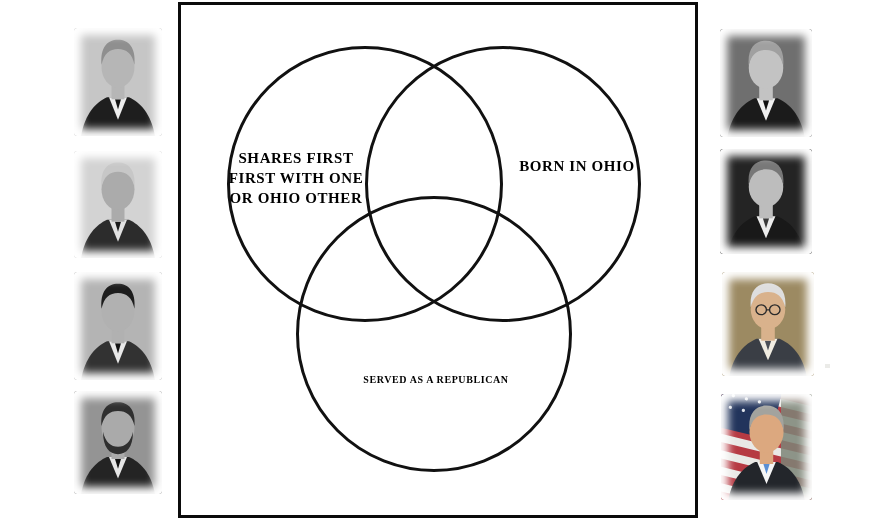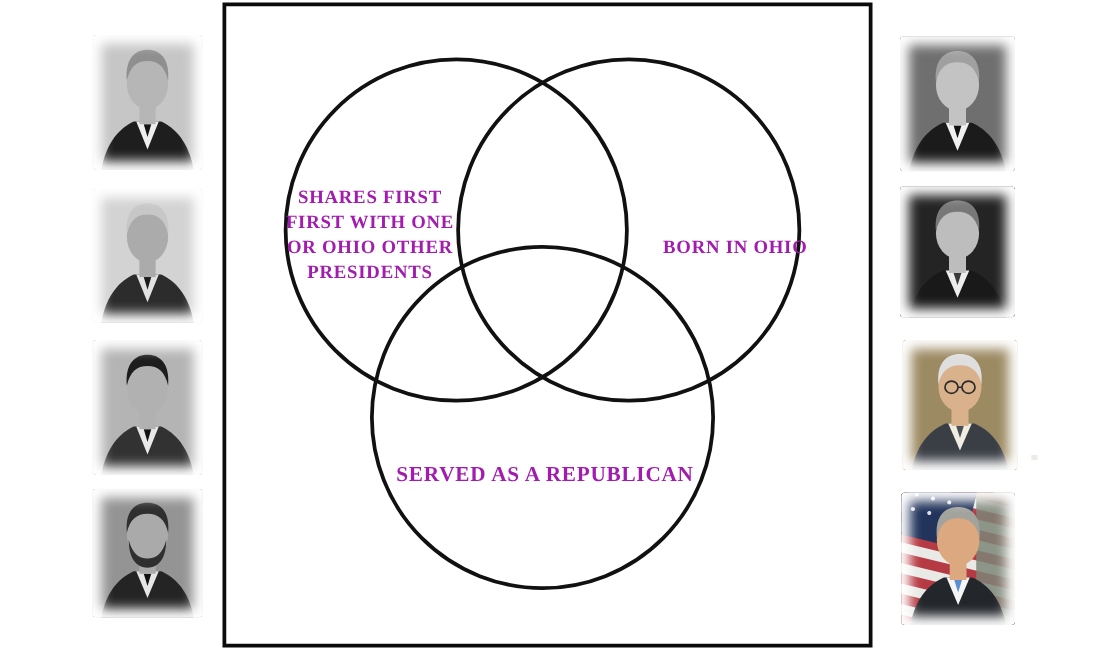--- a/index.html
+++ b/index.html
@@ -15,26 +15,26 @@
   
   .venn-circle{
     position:absolute;width:276px;height:276px;border-radius:50%;
     border:3px solid #111;box-sizing:border-box;background:transparent;
   }
   #circle-left{left:227px;top:46px;}
   #circle-right{left:365px;top:46px;}
   #circle-bottom{left:296px;top:196px;}
   
   .venn-label{
-    position:absolute;text-align:center;color:#a21caf;font-weight:bold;
+    position:absolute;text-align:center;color:#000000;font-weight:bold;
     font-size:15px;letter-spacing:0.6px;
   }
   #label-left{left:218px;top:148px;width:156px;line-height:20px;}
-  #label-right{left:508px;top:188px;width:138px;line-height:21px;text-align:right;}
-  #label-bottom{left:316px;top:370px;width:240px;line-height:20px;font-size:17px;}
+  #label-right{left:508px;top:156px;width:138px;line-height:21px;}
+  #label-bottom{left:316px;top:370px;width:240px;line-height:20px;font-size:10px;}
   
   .portrait{position:absolute;border-radius:3px;overflow:hidden;}
   .portrait svg{display:block;width:100%;height:100%;}
   .portrait::after{
     content:"";position:absolute;inset:0;border-radius:3px;
     box-shadow:inset 0 0 9px 7px #fff;pointer-events:none;
   }
   .pl0{left:74px;top:28px;width:88px;height:108px}
   .pl1{left:74px;top:151px;width:88px;height:107px}
   .pl2{left:74px;top:272px;width:88px;height:108px}
@@ -103,21 +103,20 @@
   <div id="panel"></div>
 
   <div id="circle-left" class="venn-circle"></div>
   <div id="circle-right" class="venn-circle"></div>
   <div id="circle-bottom" class="venn-circle"></div>
 
   <div id="label-left" class="venn-label">
     <div>SHARES FIRST</div>
     <div>FIRST WITH ONE</div>
     <div>OR OHIO OTHER</div>
-    <div>PRESIDENTS</div>
   </div>
   <div id="label-right" class="venn-label">
     <div>BORN IN OHIO</div>
   </div>
   <div id="label-bottom" class="venn-label">
     <div>SERVED AS A REPUBLICAN</div>
   </div>
 
   <div class="portrait pr0" aria-label="William McKinley">
       <svg viewBox="0 0 88 106" preserveAspectRatio="none" xmlns="http://www.w3.org/2000/svg">

